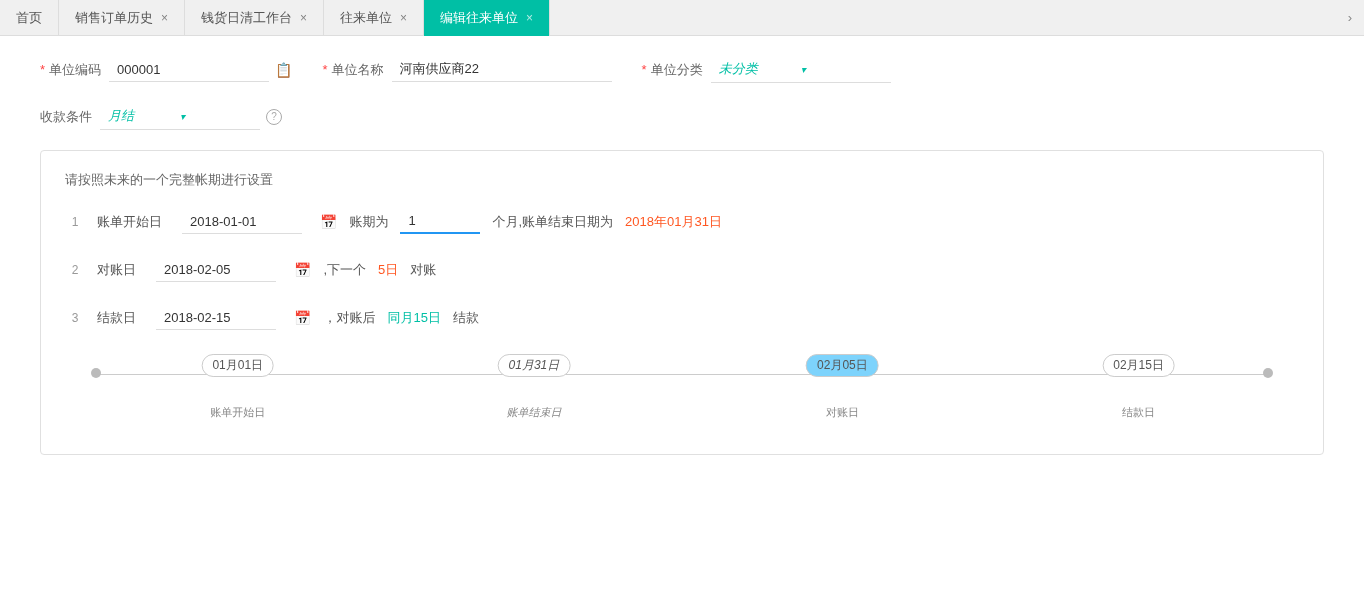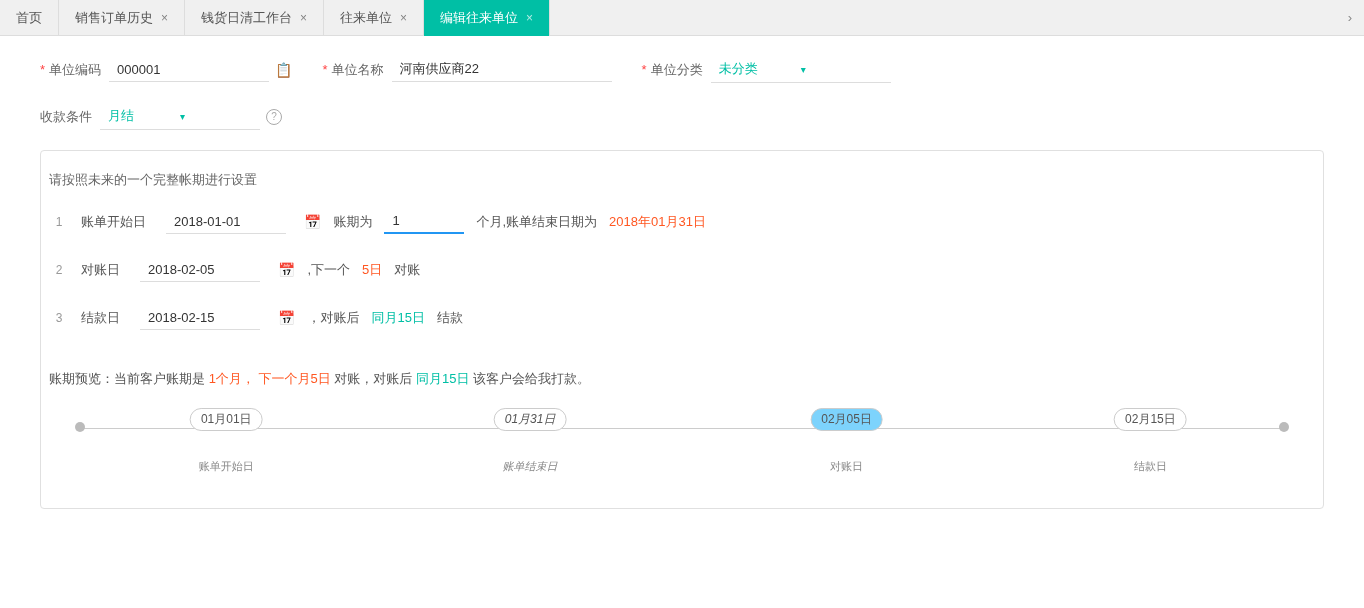--- a/index.html
+++ b/index.html
@@ -119,20 +119,21 @@
     }
 
     
     .dropdown-wrap {
       display: flex;
       align-items: center;
       border-bottom: 1px solid #ddd;
       padding: 4px 8px;
       width: 180px;
       cursor: pointer;
+      font-style: italic;
     }
     .dropdown-wrap span {
       flex: 1;
       color: #00bfa5;
     }
     .dropdown-arrow {
       color: #999;
       font-size: 10px;
     }
 
@@ -141,21 +142,21 @@
       color: #00bfa5;
       margin-left: 6px;
       cursor: pointer;
       font-size: 14px;
     }
 
     
     .section-box {
       border: 1px solid #e0e0e0;
       border-radius: 4px;
-      padding: 20px 8px;
+      padding: 20px 24px;
       margin-top: 10px;
     }
 
     .section-title {
       color: #666;
       margin-bottom: 20px;
       font-size: 13px;
     }
 
     
@@ -332,30 +333,20 @@
     <div class="data-row">
       <span class="row-num">3</span>
       <span class="row-field-label">结款日</span>
       <input class="row-input" type="text" value="2018-02-15" style="">
       <span class="cal-icon">📅</span>
       <span class="row-text">，对账后</span>
       <span class="row-text-teal">同月15日</span>
       <span class="row-text">结款</span>
     </div>
 
-    <div class="preview-section">
-      <span class="preview-text">
-        <span>账期预览：当前客户账期是</span>
-        <span class="orange">1个月，</span>
-        <span class="orange">下一个月5日</span>
-        <span>对账，对账后</span>
-        <span class="teal">同月15日</span>
-        <span>该客户会给我打款。</span>
-      </span>
-    </div>
 
     <div class="timeline-wrap" style="position:relative; height:80px; margin-top:20px;">
 
       <div style="position:absolute; top:20px; left:30px; right:30px; height:1px; background:#ccc; z-index:0;"></div>
 
       <div style="position:absolute; top:14px; left:26px; width:10px; height:10px; border-radius:50%; background:#bbb; z-index:1;"></div>
 
       <div style="position:absolute; top:14px; right:26px; width:10px; height:10px; border-radius:50%; background:#bbb; z-index:1;"></div>
 
       <div style="position:absolute; left:14%; top:0; transform:translateX(-50%); display:flex; flex-direction:column; align-items:center;">

